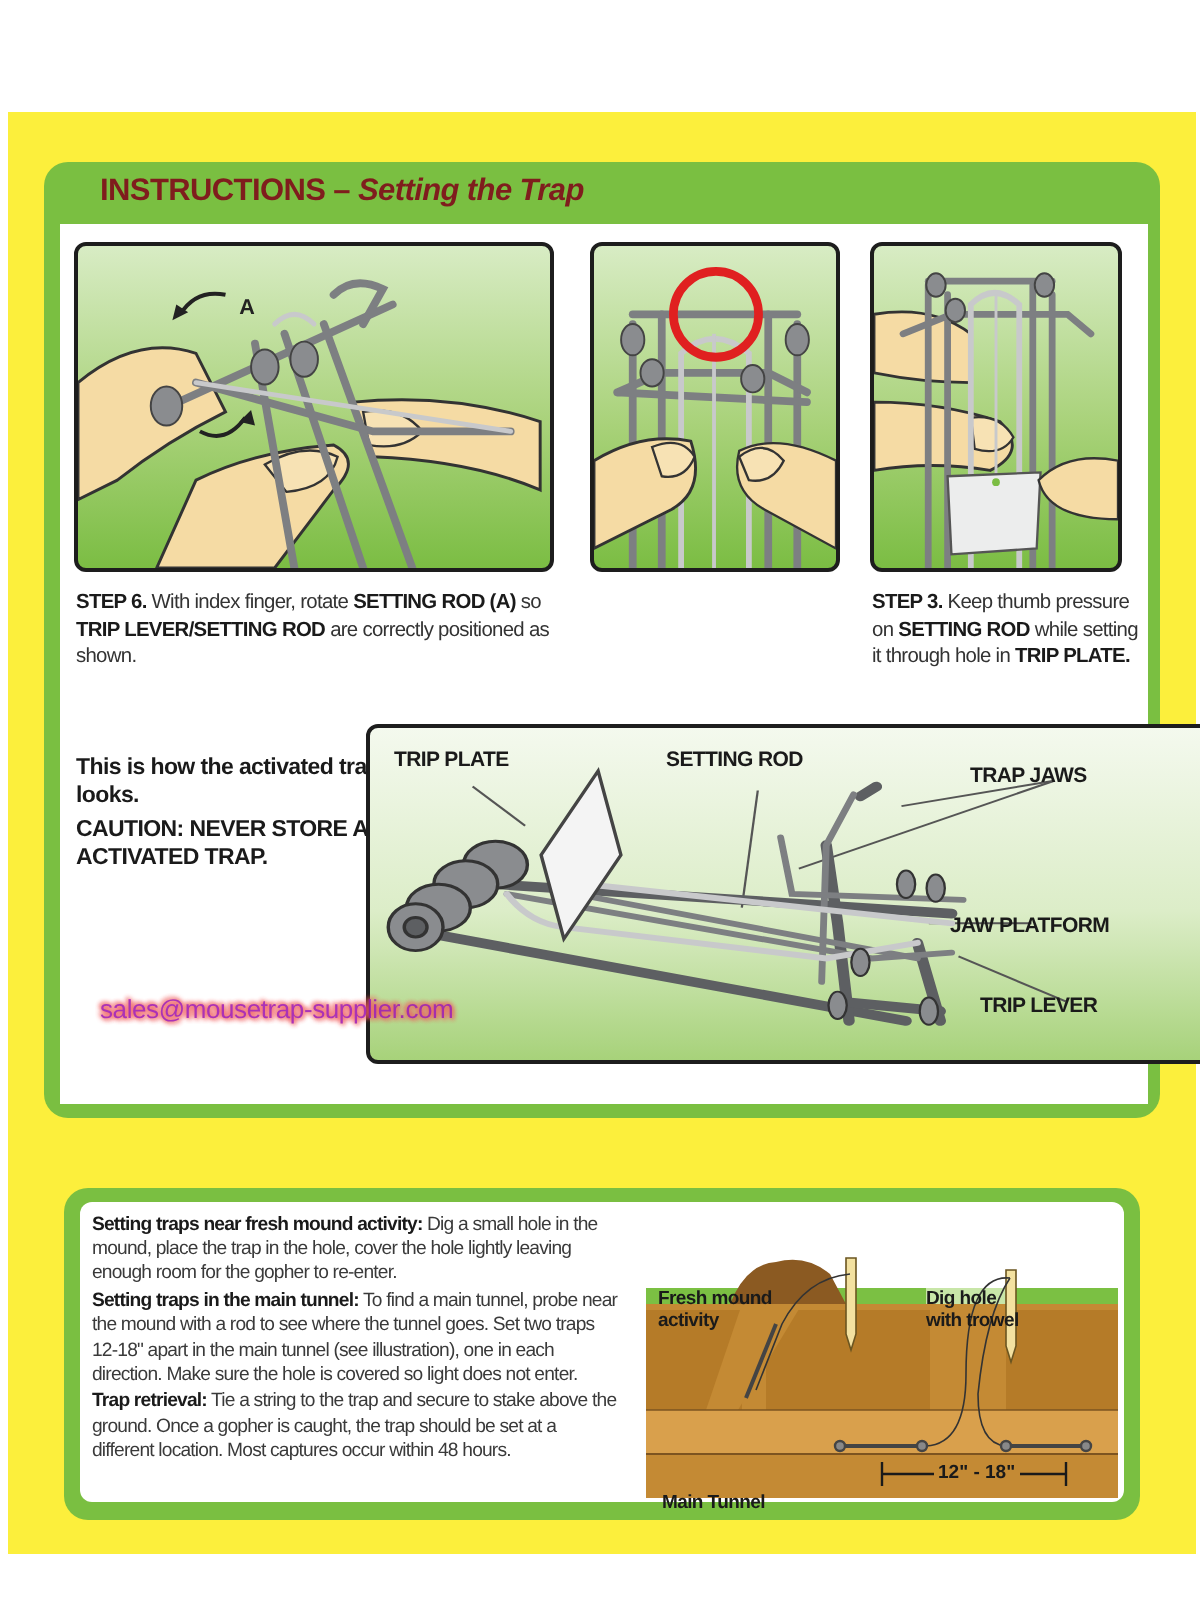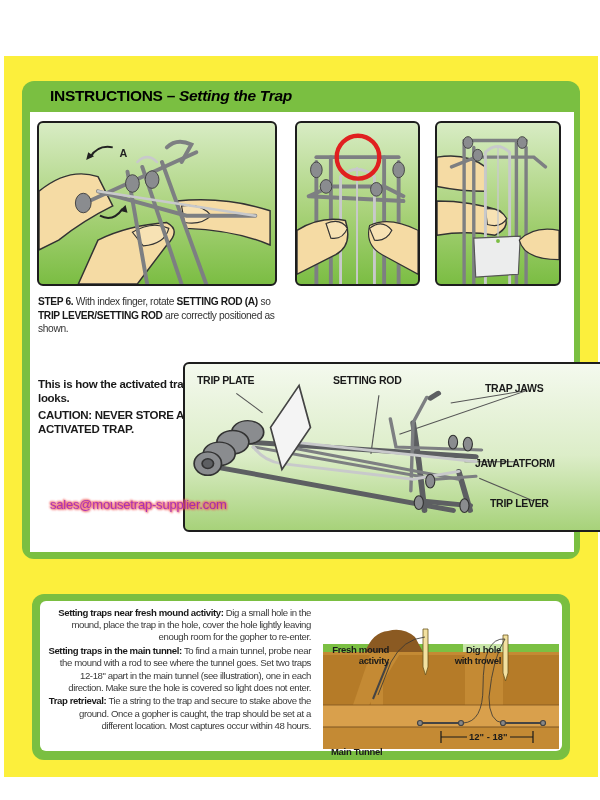--- a/index.html
+++ b/index.html
@@ -2,42 +2,42 @@
 <html><head>
 <meta charset="utf-8">
 <style>
   * { box-sizing: border-box; margin: 0; padding: 0; }
   html, body { width: 600px; height: 800px; background: #ffffff; overflow: hidden; }
   body { position: relative; font-family: "Liberation Sans", "DejaVu Sans", sans-serif; color: #222; }
 
   .yellow-bg { position: absolute; left: 4px; top: 56px; width: 594px; height: 721px; background: #fcef3c; }
 
   .panel1 { position: absolute; left: 22px; top: 81px; width: 558px; height: 478px; background: #7abf41; border-radius: 12px; }
-  .panel1-title { position: absolute; left: 28px; top: 6px; color: #000000; font-weight: bold; font-size: 15.5px; letter-spacing: -0.3px; font-family: "Liberation Sans", sans-serif; }
+  .panel1-title { position: absolute; left: 28px; top: 6px; color: #7f1d1d; font-weight: bold; font-size: 15.5px; letter-spacing: -0.3px; font-family: "Liberation Sans", sans-serif; }
   .panel1-title .sub { font-style: italic; }
   .panel1-inner { position: absolute; left: 8px; top: 31px; width: 544px; height: 440px; background: #ffffff; }
 
   .step-img { position: absolute; border: 2.5px solid #1d1d1d; border-radius: 6px; overflow: hidden;
     background: linear-gradient(180deg, #d8ecc4 0%, #a9d27a 55%, #7bbd43 100%); }
   .step-img svg { width: 100%; height: 100%; display: block; }
   .step-cap { position: absolute; font-size: 10.2px; line-height: 13.5px; color: #333; letter-spacing: -0.35px; }
   .step-cap b { color: #1a1a1a; }
 
   .activated-text { position: absolute; left: 8px; top: 265px; width: 160px; font-weight: bold; font-size: 11.5px; line-height: 14px; color: #1a1a1a; letter-spacing: -0.3px; }
   .activated-text p + p { margin-top: 3px; }
 
   .trap-box { position: absolute; left: 153px; top: 250px; width: 426px; height: 170px; border: 2.5px solid #1d1d1d; border-radius: 6px;
     background: linear-gradient(180deg, #f4f9ee 0%, #dcedc8 55%, #a7d27a 100%); overflow: hidden; }
   .trap-box svg { position: absolute; left: 0; top: 0; width: 100%; height: 100%; }
   .trap-label { position: absolute; font-weight: bold; font-size: 10.5px; color: #1a1a1a; letter-spacing: -0.3px; white-space: nowrap; }
 
   .watermark { position: absolute; left: 20px; top: 385px; font-size: 13px; color: #a21caf; letter-spacing: -0.2px;
     text-shadow: 0 0 2px #ee5d5d, 0 0 3px #ee5d5d, 1px 1px 2px #ee5d5d, -1px -1px 2px #ee5d5d; opacity: 0.9; }
 
-  .panel2 { position: absolute; left: 32px; top: 594px; width: 538px; height: 166px; background: #7abf41; border-radius: 12px; text-align: right; }
+  .panel2 { position: absolute; left: 32px; top: 594px; width: 538px; height: 166px; background: #7abf41; border-radius: 12px; }
   .panel2-inner { position: absolute; left: 8px; top: 7px; width: 522px; height: 150px; background: #ffffff; border-radius: 6px; }
   .tips { position: absolute; left: 6px; top: 6px; width: 265px; font-size: 9.6px; line-height: 12.2px; color: #3a3a3a; letter-spacing: -0.4px; }
   .tips p + p { margin-top: 1.5px; }
   .tips b { color: #1a1a1a; }
 
   .tunnel { position: absolute; left: 283px; top: 6px; width: 236px; height: 142px; }
   .tunnel svg { position: absolute; left: 0; top: 0; width: 100%; height: 100%; }
   .tunnel-label { position: absolute; font-weight: bold; font-size: 9.5px; line-height: 11px; color: #1a1a1a; letter-spacing: -0.3px; margin-top: 37px; }
   .tunnel-dim { position: absolute; font-weight: bold; font-size: 9.5px; color: #1a1a1a; background: #c48a34; padding: 0 2px; }
 </style>
@@ -140,20 +140,23 @@
         <g fill="#8a8c8f" stroke="#444" stroke-width="1">
           <ellipse cx="32" cy="20" rx="5" ry="6"></ellipse>
             <ellipse cx="88" cy="20" rx="5" ry="6"></ellipse>
           <ellipse cx="42" cy="33" rx="5" ry="6"></ellipse>
         </g>
         <polygon points="38,118 86,116 84,155 40,158" fill="#eceded" stroke="#555" stroke-width="1.2"></polygon>
         <circle cx="63" cy="121" r="2" fill="#7bbd43"></circle>
         <path d="M126 110 Q100 105 85 120 Q90 140 126 140 Z" fill="#f5dba4" stroke="#333" stroke-width="1.2"></path>
       </svg>
     </div>
+    <div class="step-cap" style="left:406px; top:183px; width:135px;">
+      <b>STEP 3.</b> <span>Keep thumb pressure on </span><b>SETTING ROD</b> <span> while setting it through hole in </span><b>TRIP PLATE.</b>
+    </div>
 
     <div class="activated-text">
       <p>This is how the activated trap looks.</p>
       <p>CAUTION: NEVER STORE AN ACTIVATED TRAP.</p>
     </div>
 
     <div class="trap-box">
       <svg viewBox="0 0 370 170" preserveAspectRatio="none">
 
         <g stroke="#555" stroke-width="1" fill="none">
@@ -259,18 +262,18 @@
             <circle cx="220" cy="116" r="2.5"></circle>
         </g>
 
         <g stroke="#1a1a1a" stroke-width="1.2">
           <line x1="118" y1="130" x2="210" y2="130"></line>
           <line x1="118" y1="124" x2="118" y2="136"></line>
           <line x1="210" y1="124" x2="210" y2="136"></line>
         </g>
       </svg>
       <div class="tunnel-label" style="left:6px; top:0px; width:60px;">Fresh mound activity</div>
-      <div class="tunnel-label" style="left:128px; top:0px; width:50px;">Dig hole with trowel</div>
+      <div class="tunnel-label" style="left:140px; top:0px; width:50px;">Dig hole with trowel</div>
       <div class="tunnel-label" style="left:8px; top:102px;">Main Tunnel</div>
       <div class="tunnel-dim" style="left:144px; top:124px;">12" - 18"</div>
     </div>
   </div>
 </div>
 
 </body></html>

